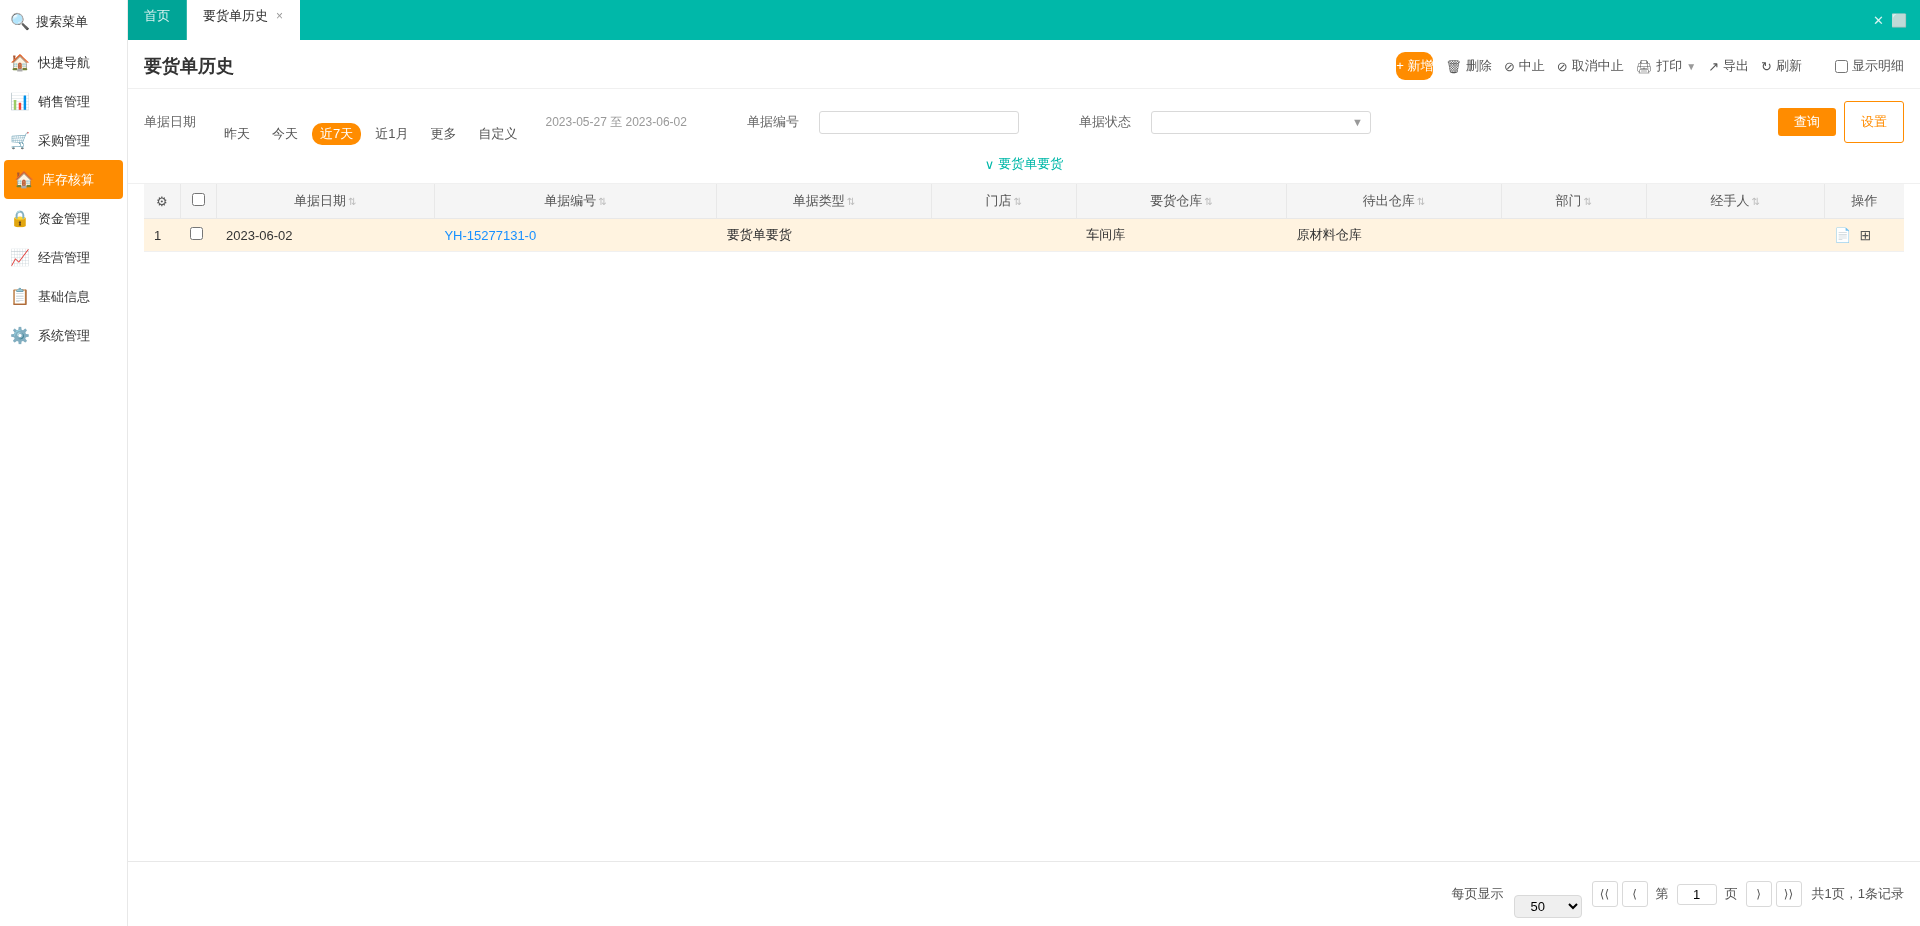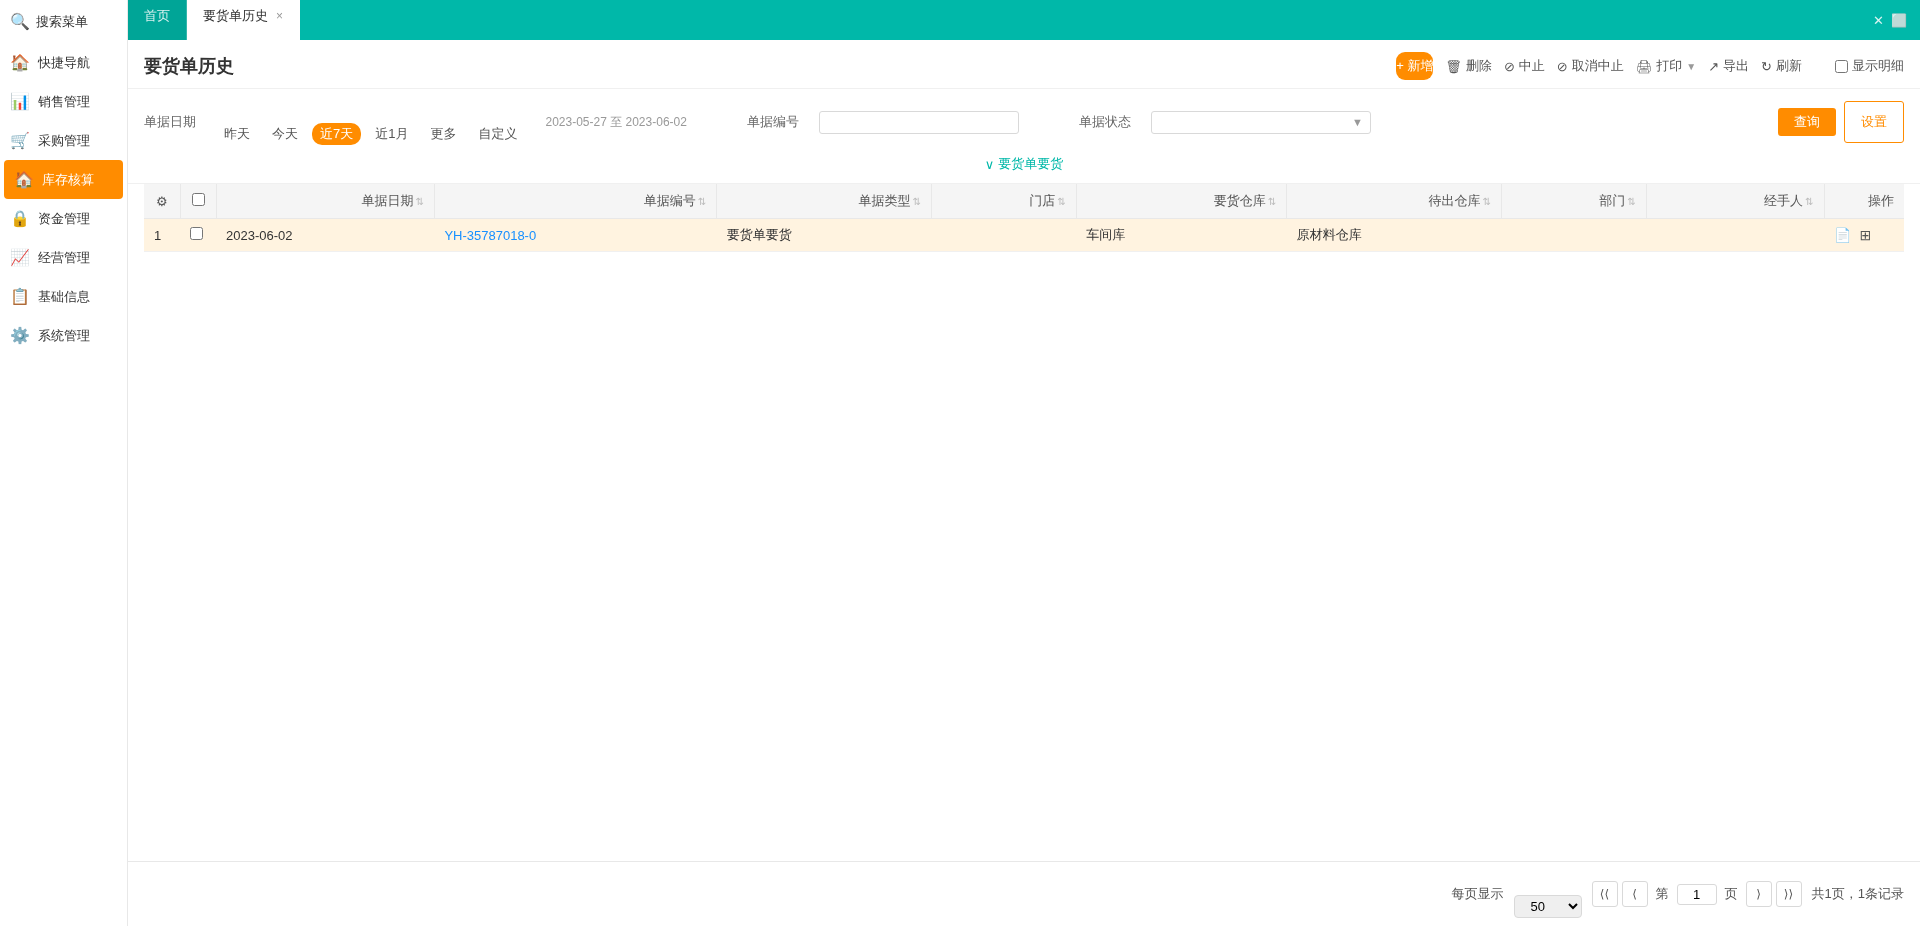--- a/index.html
+++ b/index.html
@@ -245,21 +245,21 @@
       width: 100%;
       border-collapse: collapse;
       font-size: 13px;
     }
     thead tr {
       background: #f5f5f5;
       border-bottom: 1px solid #e8e8e8;
     }
     thead th {
       padding: 8px 10px;
-      text-align: right;
+      text-align: center;
       color: #555;
       font-weight: normal;
       white-space: nowrap;
       border-right: 1px solid #e8e8e8;
       user-select: none;
     }
     thead th:last-child { border-right: none; }
     tbody tr {
       border-bottom: 1px solid #f0f0f0;
     }
@@ -486,21 +486,21 @@
             <th>部门<span class="sort-icon">⇅</span></th>
             <th>经手人<span class="sort-icon">⇅</span></th>
             <th style="width:80px;">操作</th>
           </tr>
         </thead>
         <tbody id="table-body">
             <tr class="selected">
     <td>1</td>
     <td><input type="checkbox" style=""></td>
     <td>2023-06-02</td>
-    <td><a class="link-text" href="#">YH-35787018-0</a></td>
+    <td><a class="link-text" href="#">YH-15277131-0</a></td>
     <td>要货单要货</td>
     <td></td>
     <td>车间库</td>
     <td>原材料仓库</td>
     <td></td>
     <td></td>
     <td>
       <div class="action-icons">
         <span class="action-icon" title="编辑">📄</span>
         <span class="action-icon" title="明细">⊞</span>

